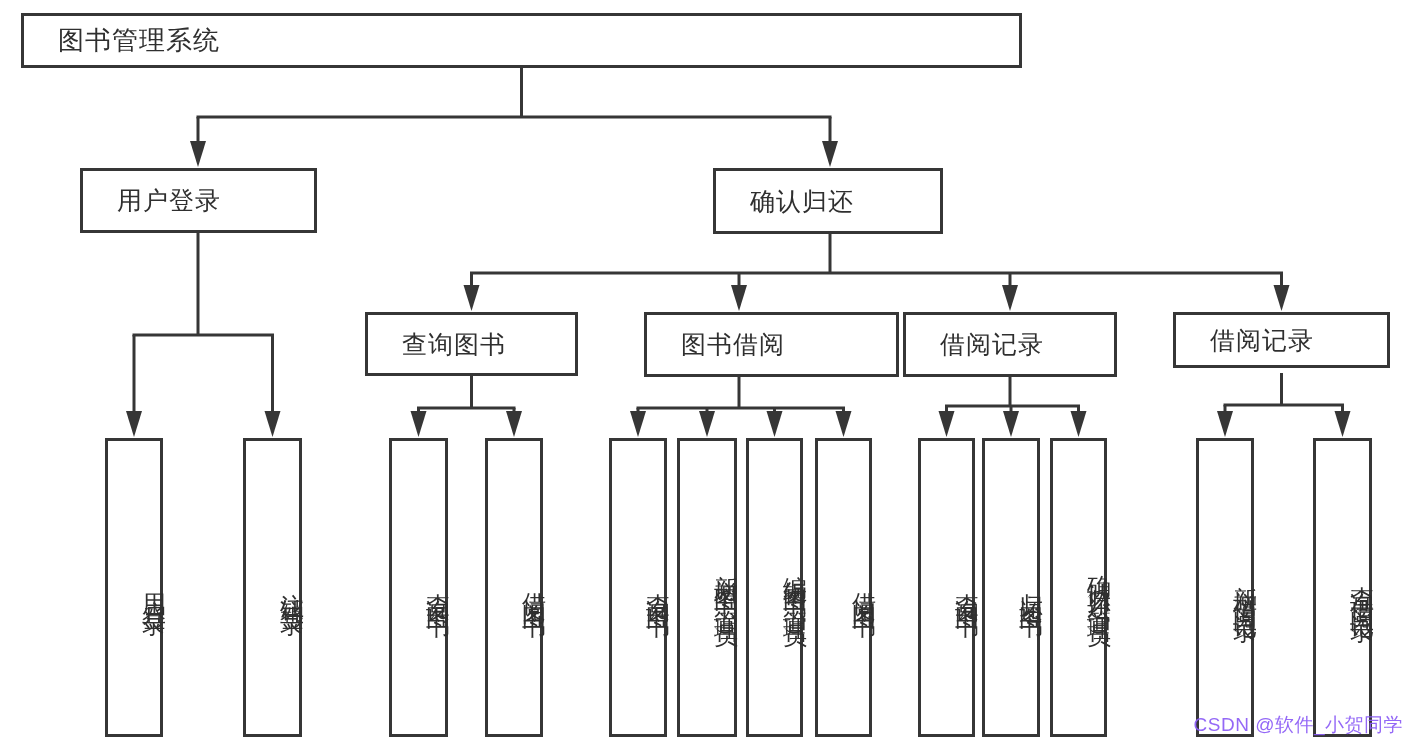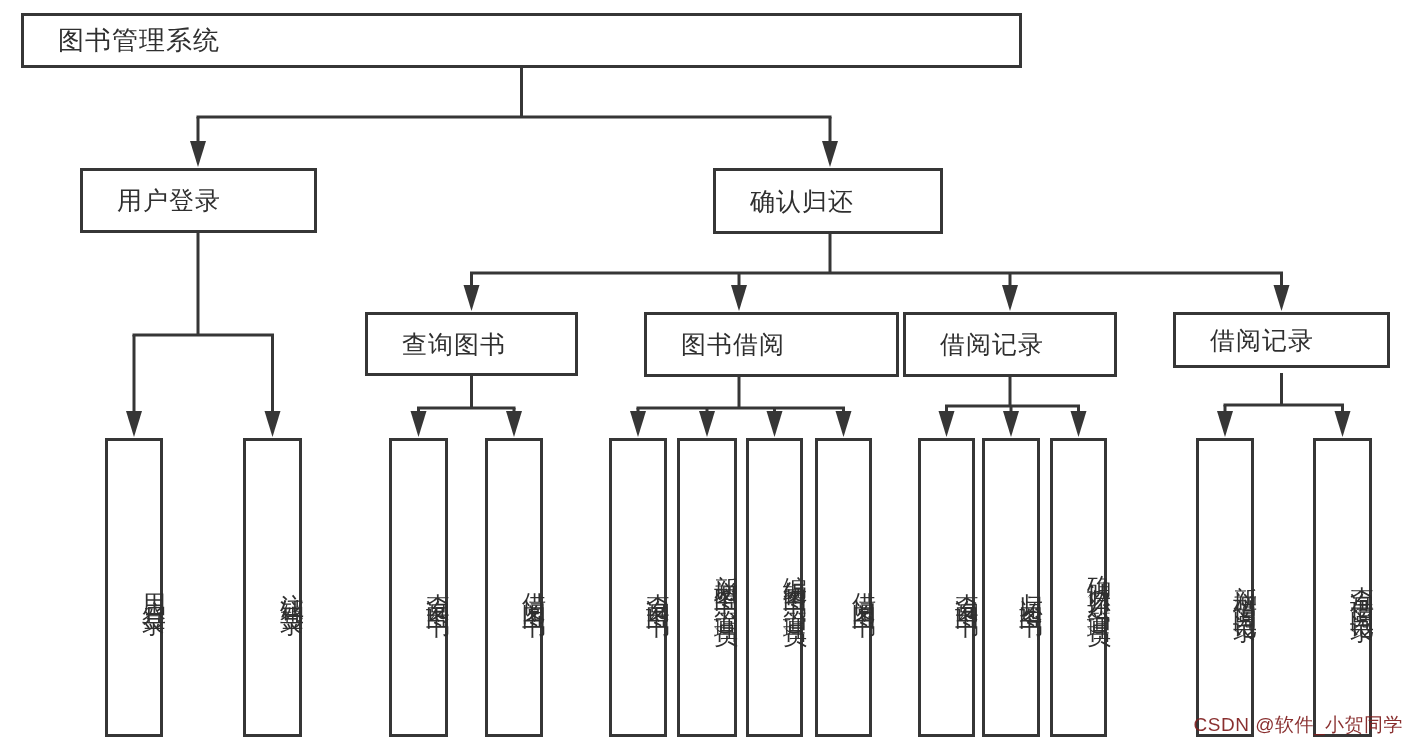--- a/index.html
+++ b/index.html
@@ -16,21 +16,21 @@
   }
   .hlabel{font-size:25px;letter-spacing:1px;white-space:nowrap;}
   .root .hlabel{font-size:26px;}
   .leaf{top:438px;height:299px;}
   .vtext{
     writing-mode:vertical-rl;text-orientation:upright;
     font-size:24px;line-height:1;letter-spacing:7px;white-space:nowrap;
   }
   .watermark{
     position:absolute;top:712px;right:2px;z-index:5;
-    font-size:19px;color:#7f1d1d;opacity:.92;letter-spacing:.5px;white-space:nowrap;
+    font-size:19px;color:#8b5cf6;opacity:.92;letter-spacing:.5px;white-space:nowrap;
   }
 </style>
 </head>
 <body>
 
 <div class="stage">
 
   <svg id="connectors" width="1405" height="747">
       <line x1="521.5" y1="68" x2="521.5" y2="117" stroke="#363636" stroke-width="3"></line>
       <line x1="198" y1="117" x2="830" y2="117" stroke="#363636" stroke-width="3" stroke-linecap="square"></line>

